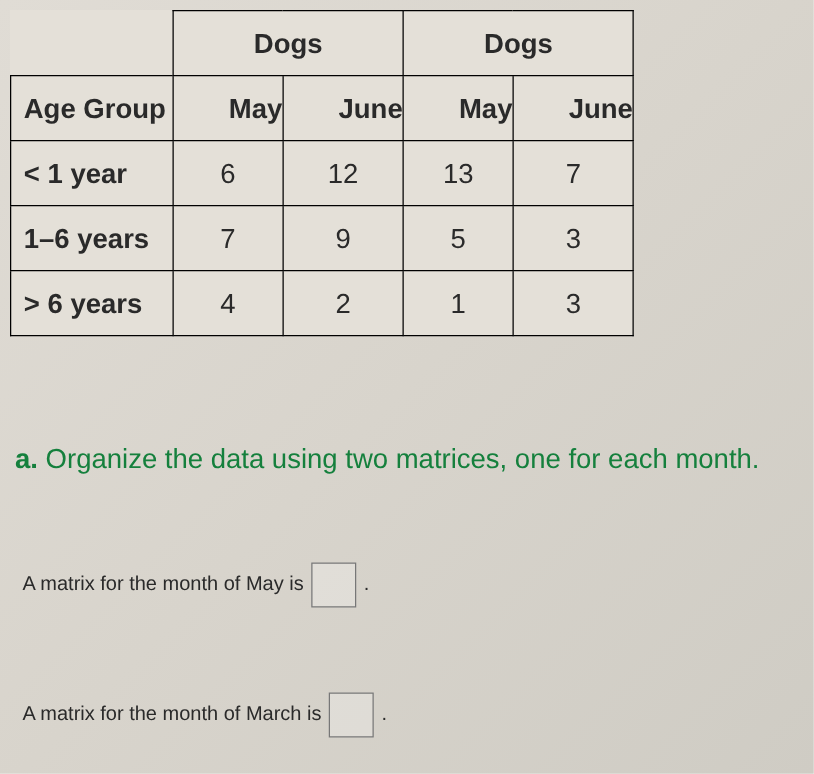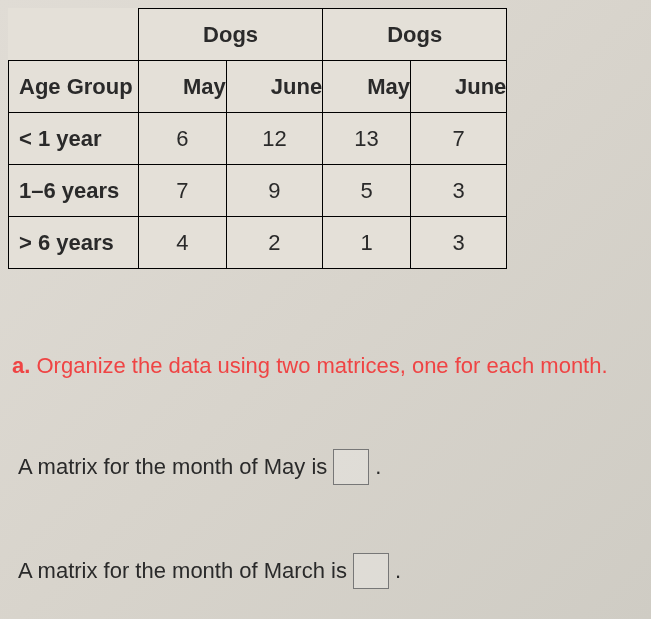--- a/index.html
+++ b/index.html
@@ -48,29 +48,29 @@
     padding-left: 10px;
     width: 130px;
   }
   .data-cell {
     font-weight: normal;
     width: 70px;
   }
   .question {
     margin-top: 80px;
     font-size: 22px;
-    color: #ef4444;
+    color: #15803d;
     padding-left: 4px;
   }
   .question .bold {
     font-weight: bold;
   }
   .answer-line {
     margin-top: 70px;
-    font-size: 22px;
+    font-size: 16px;
     padding-left: 10px;
     display: flex;
     align-items: center;
     gap: 6px;
   }
   .answer-line2 {
     margin-top: 68px;
   }
   .input-box {
     display: inline-block;

